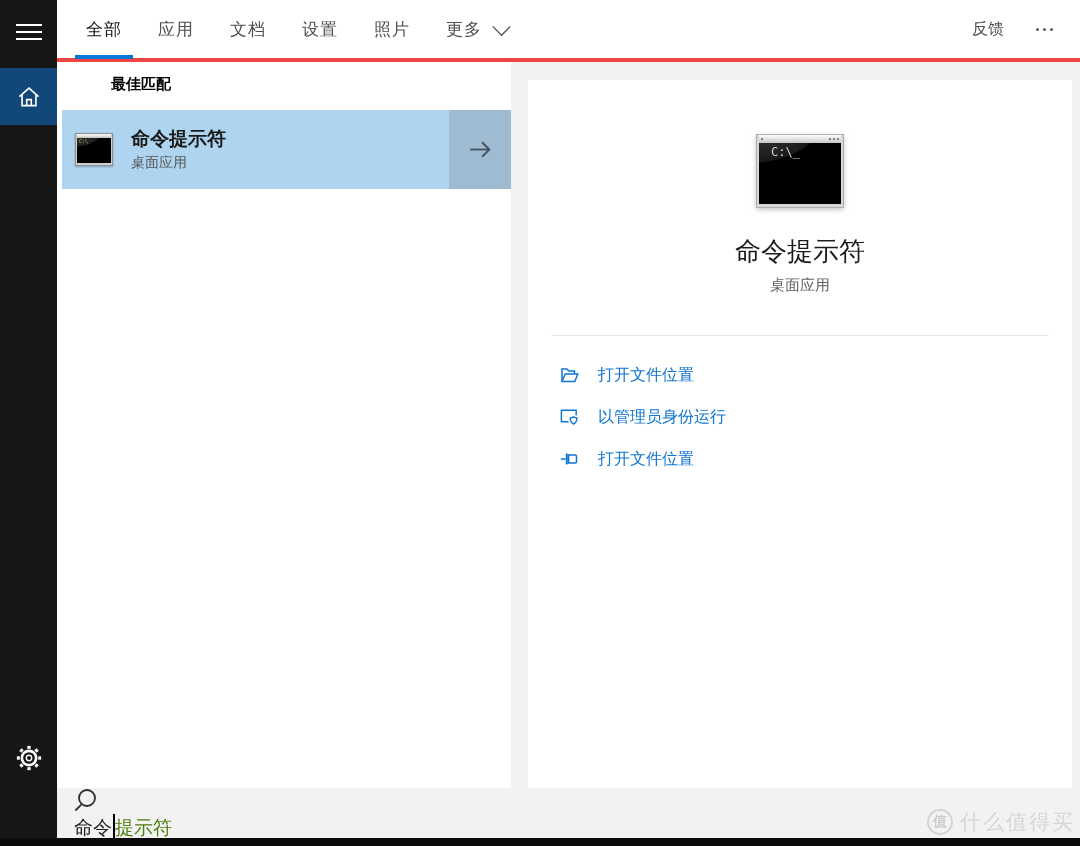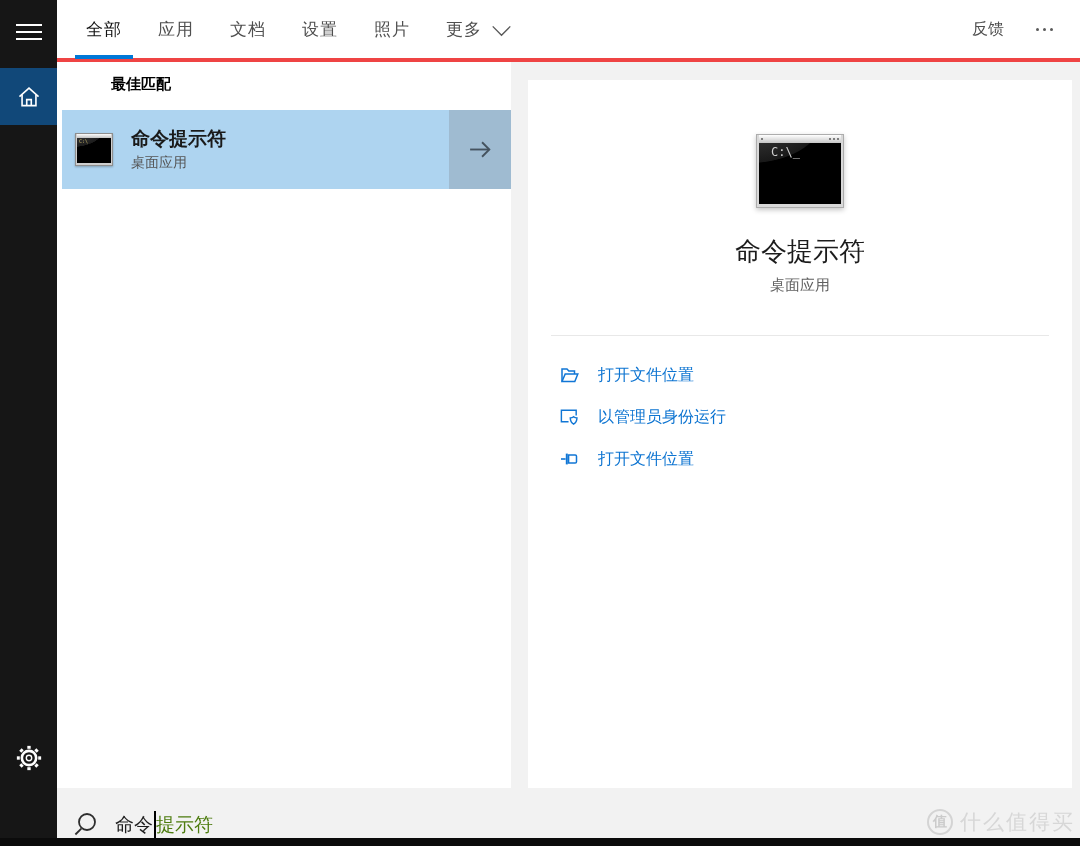--- a/index.html
+++ b/index.html
@@ -64,21 +64,21 @@
   .card .bigicon{margin-top:54px;}
   .preview-title{margin-top:26px;font-size:26px;color:#1c1c1c;}
   .preview-sub{margin-top:7px;font-size:15px;color:#5f5f5f;}
   .card .divider{margin-top:40px;height:1px;width:498px;background:#e8e8e8;}
   .actions{margin-top:18px;width:100%;display:flex;flex-direction:column;}
   .action-row{height:42px;display:flex;align-items:center;padding-left:31px;cursor:pointer;color:var(--link);}
   .action-row .aicon{width:21px;height:21px;display:flex;align-items:center;justify-content:center;}
   .action-label{margin-left:18px;font-size:16px;color:var(--link);}
 
   
-  .searchbar{position:absolute;left:57px;top:788px;width:1023px;height:50px;background:var(--panel_gray);display:flex;align-items:flex-end;z-index:4;cursor:text;}
+  .searchbar{position:absolute;left:57px;top:788px;width:1023px;height:50px;background:var(--panel_gray);display:flex;align-items:flex-start;z-index:4;cursor:text;flex-direction:column;}
   .search-icon-wrap{margin-left:15px;display:flex;align-items:center;}
   .search-text{margin-left:17px;display:flex;align-items:center;font-size:19px;}
   .query{color:#1f1f1f;}
   .caret{width:2px;height:27px;background:#000;margin:0 0 0 1px;}
   .suggestion{color:#4d7c0f;}
   .watermark{position:absolute;right:5px;top:20px;display:flex;align-items:center;z-index:5;}
   .wm-badge{width:26px;height:26px;border:2px solid #d4d4d4;border-radius:50%;display:flex;align-items:center;justify-content:center;font-size:14px;color:#cbcbcb;font-weight:bold;}
   .wm-text{margin-left:7px;font-size:21px;color:#d7d7d7;font-weight:normal;letter-spacing:2px;}
 
   .bottomstrip{position:absolute;left:0;top:838px;width:1080px;height:8px;background:#0b0b0b;z-index:7;}

